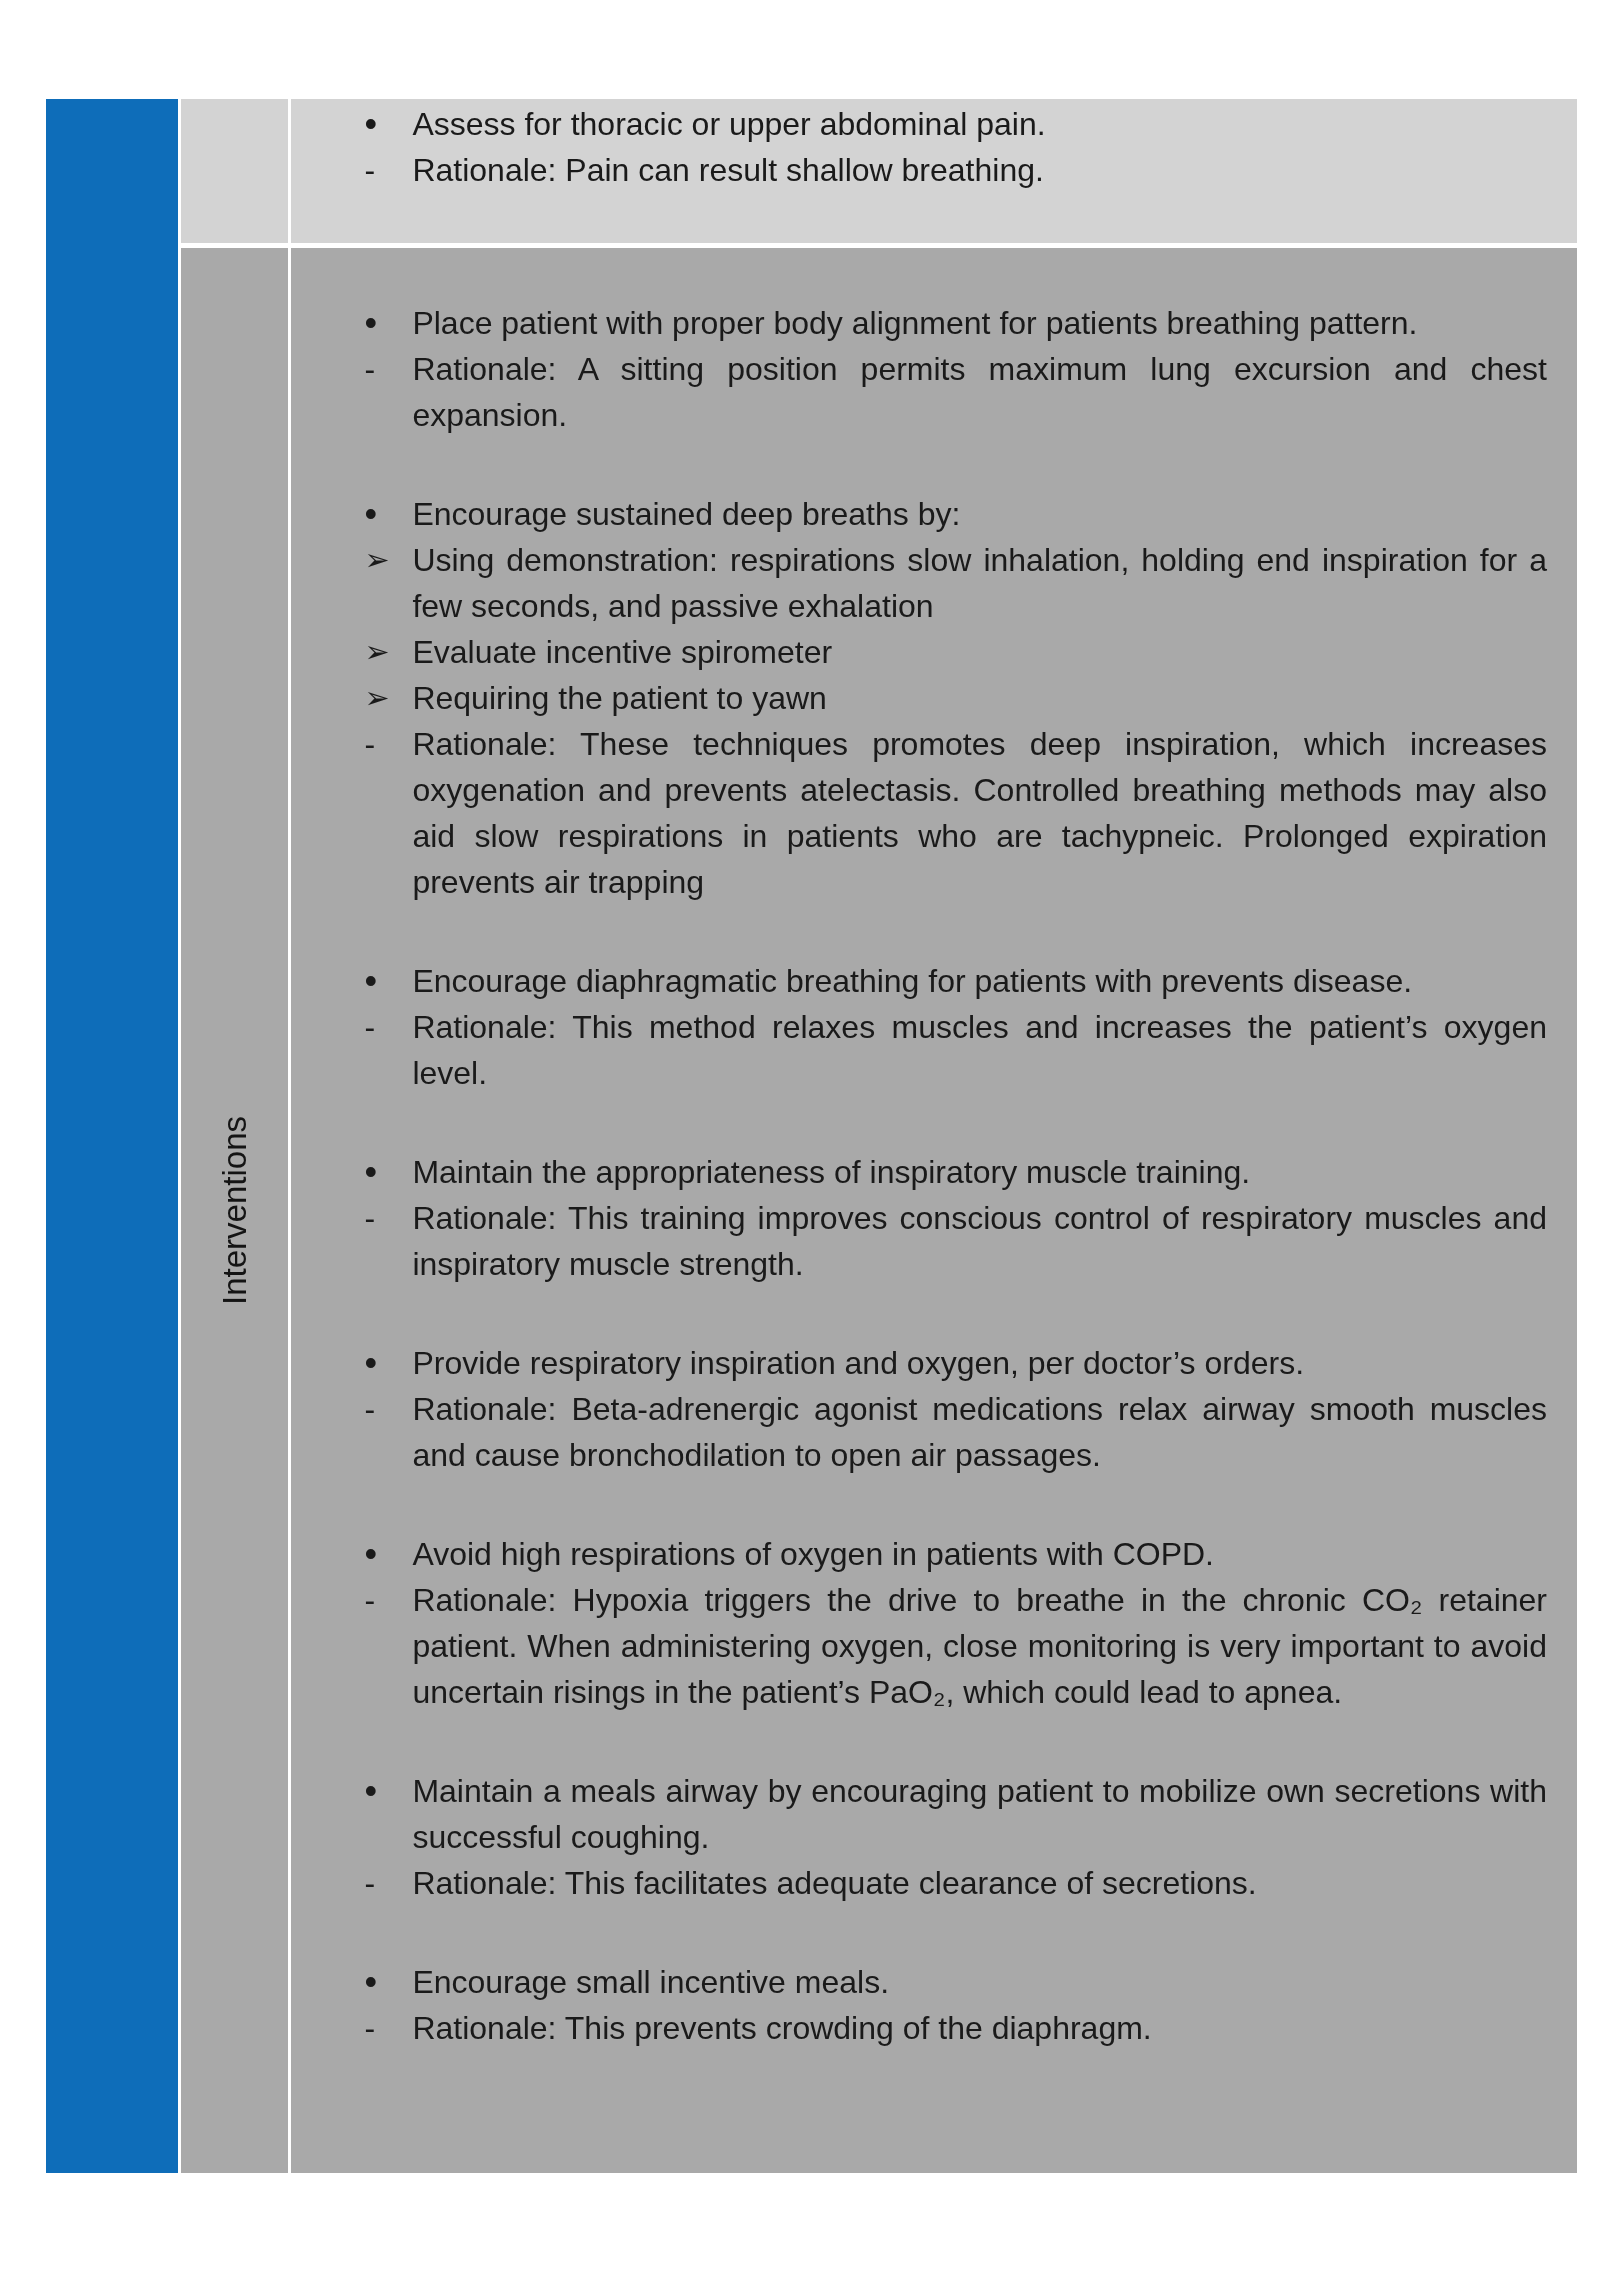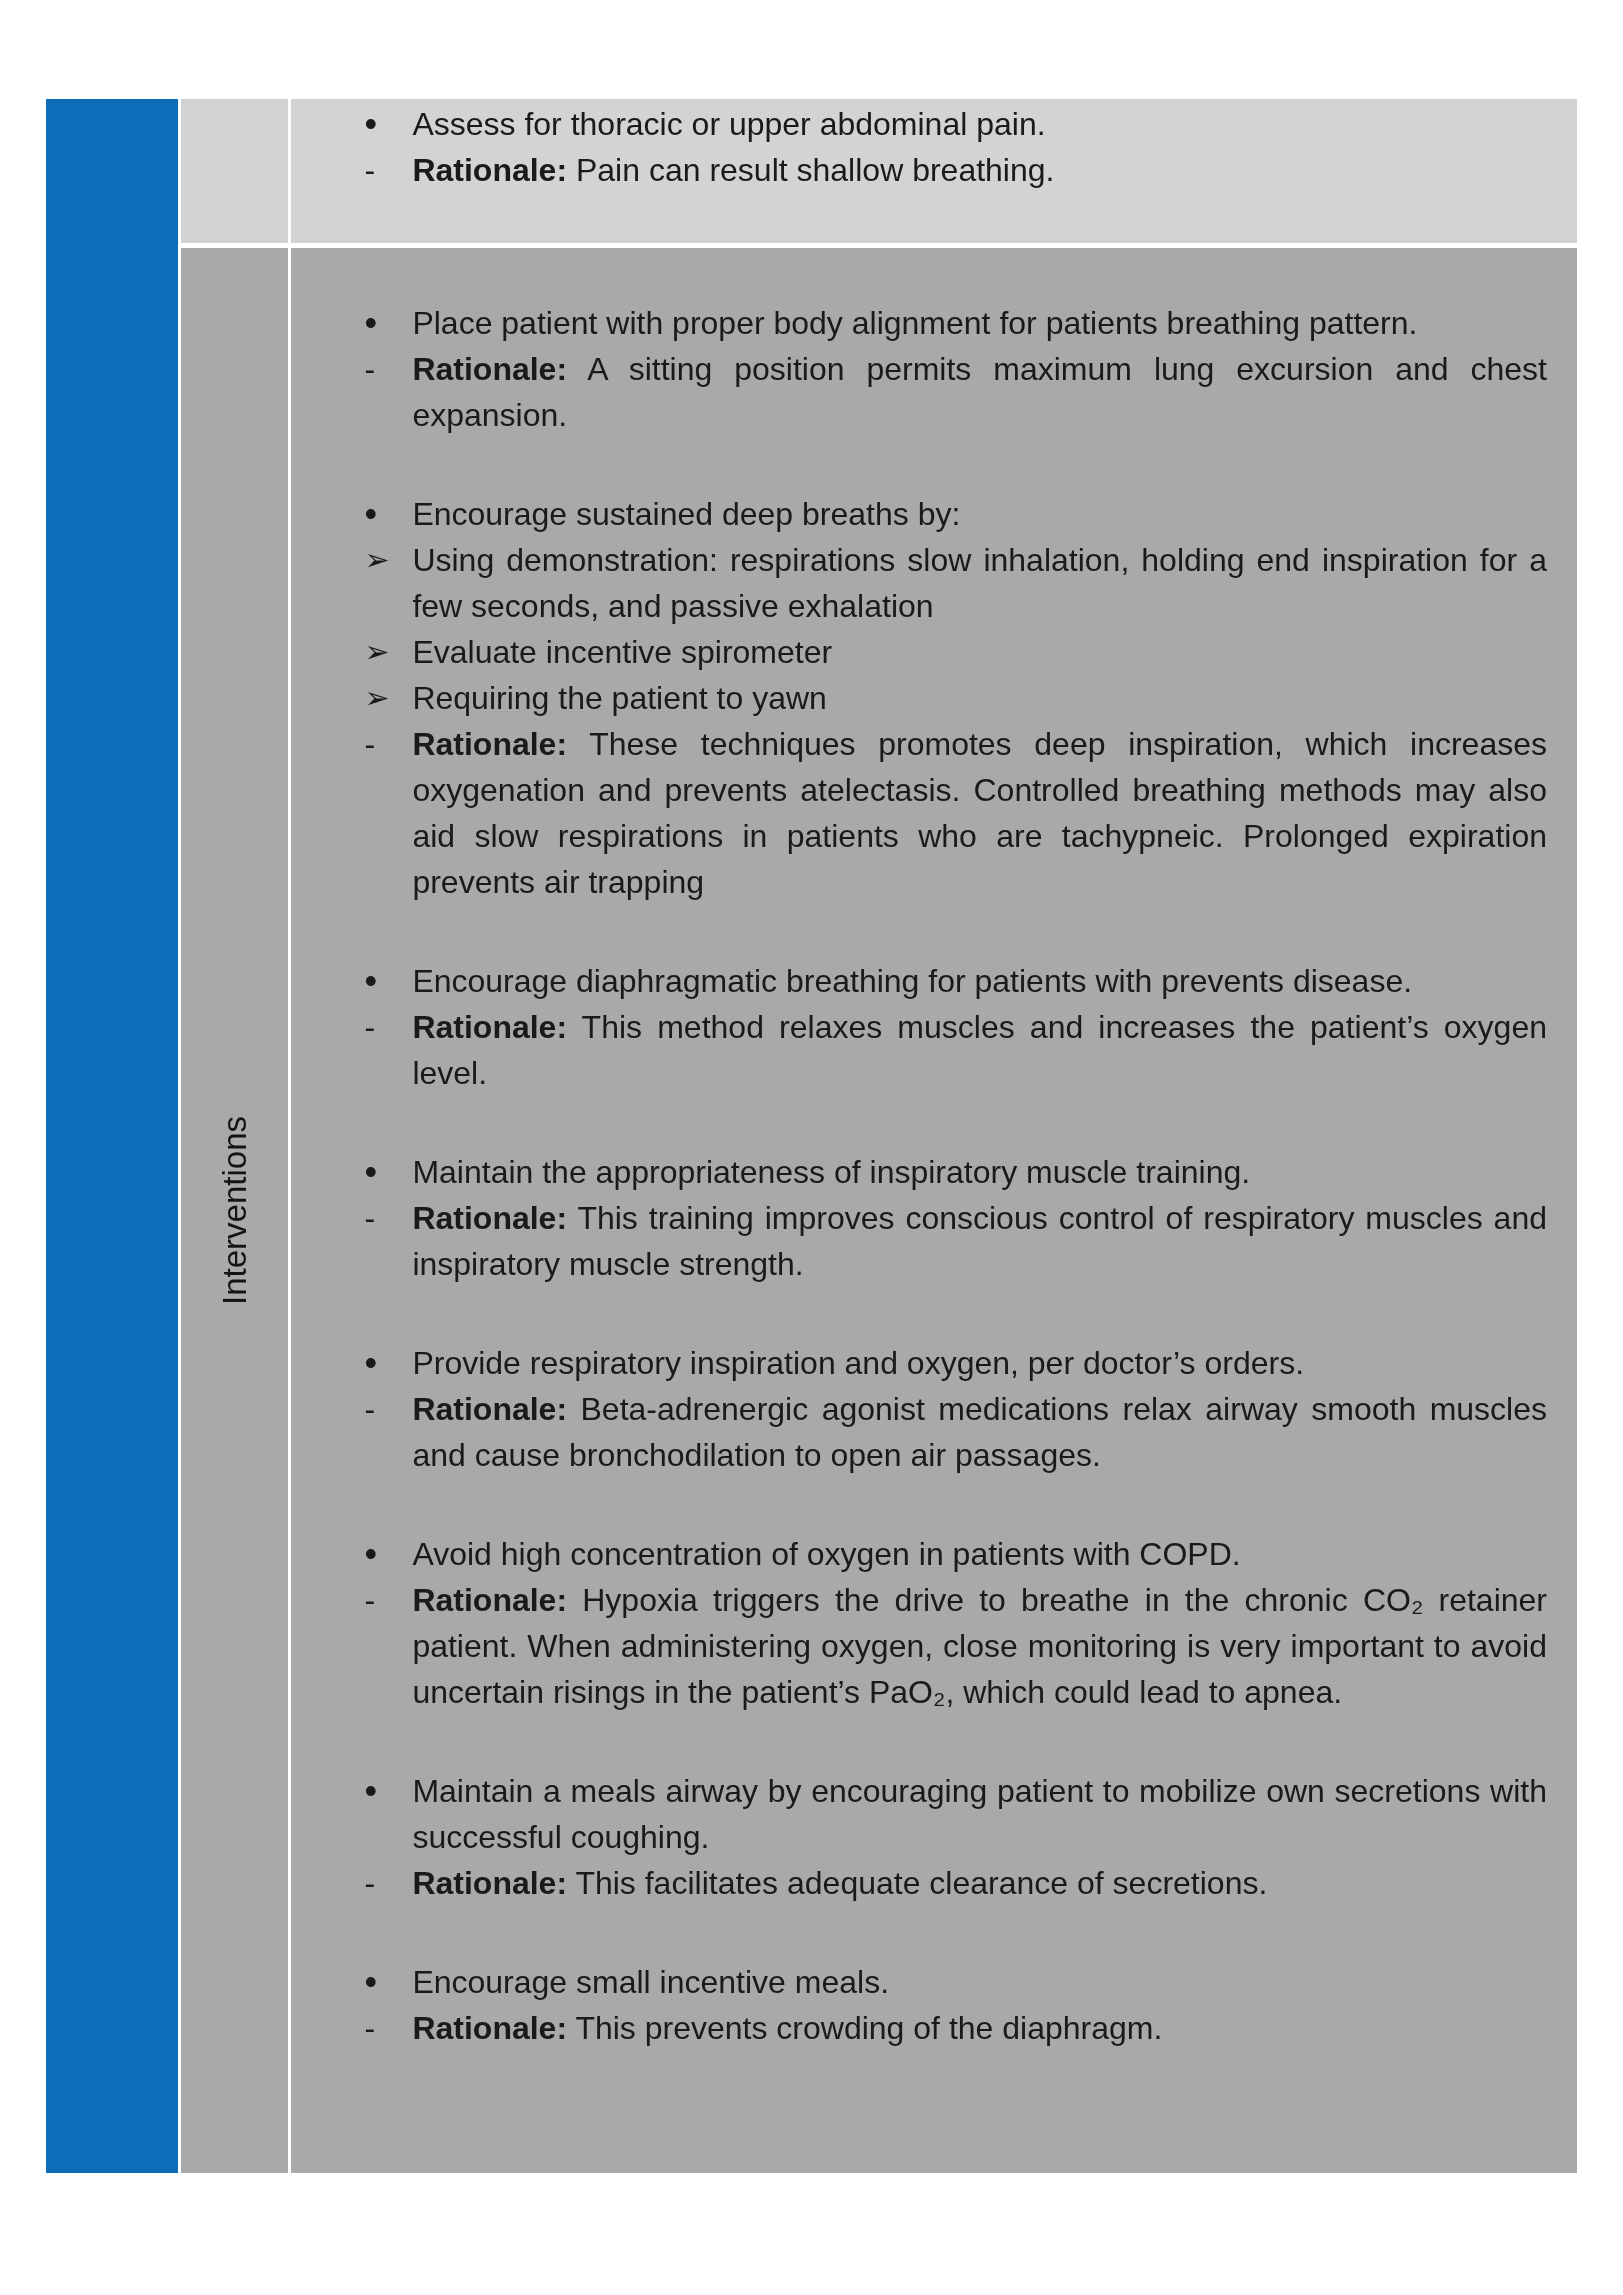--- a/index.html
+++ b/index.html
@@ -91,21 +91,21 @@
   .marker.bullet { font-size: 36px; }
   .marker.dash   { font-size: 32px; }
   .marker.arrow  { font-size: 30px; }
 
   .text {
     flex: 1;
     text-align: justify;
     text-justify: inter-word;
   }
 
-  .text b { font-weight: bold; }
+  .text b { font-weight: normal; }
 </style>
 </head>
 <body>
 
 <div class="page">
   <div class="care-table">
 
     <div class="accent-bar"></div>
 
     <div class="label-top"></div>
@@ -189,21 +189,21 @@
               <div class="text">Provide respiratory inspiration and oxygen, per doctor’s orders.</div>
             </div>
             <div class="item">
               <span class="marker dash">-</span>
               <div class="text"><b>Rationale:</b> Beta-adrenergic agonist medications relax airway smooth muscles and cause bronchodilation to open air passages.</div>
             </div>
           </div>
           <div class="block">
             <div class="item">
               <span class="marker bullet">•</span>
-              <div class="text">Avoid high concentration of oxygen in patients with COPD.</div>
+              <div class="text">Avoid high respirations of oxygen in patients with COPD.</div>
             </div>
             <div class="item">
               <span class="marker dash">-</span>
               <div class="text"><b>Rationale:</b> Hypoxia triggers the drive to breathe in the chronic CO₂ retainer patient. When administering oxygen, close monitoring is very important to avoid uncertain risings in the patient’s PaO₂, which could lead to apnea.</div>
             </div>
           </div>
           <div class="block">
             <div class="item">
               <span class="marker bullet">•</span>
               <div class="text">Maintain a meals airway by encouraging patient to mobilize own secretions with successful coughing.</div>

